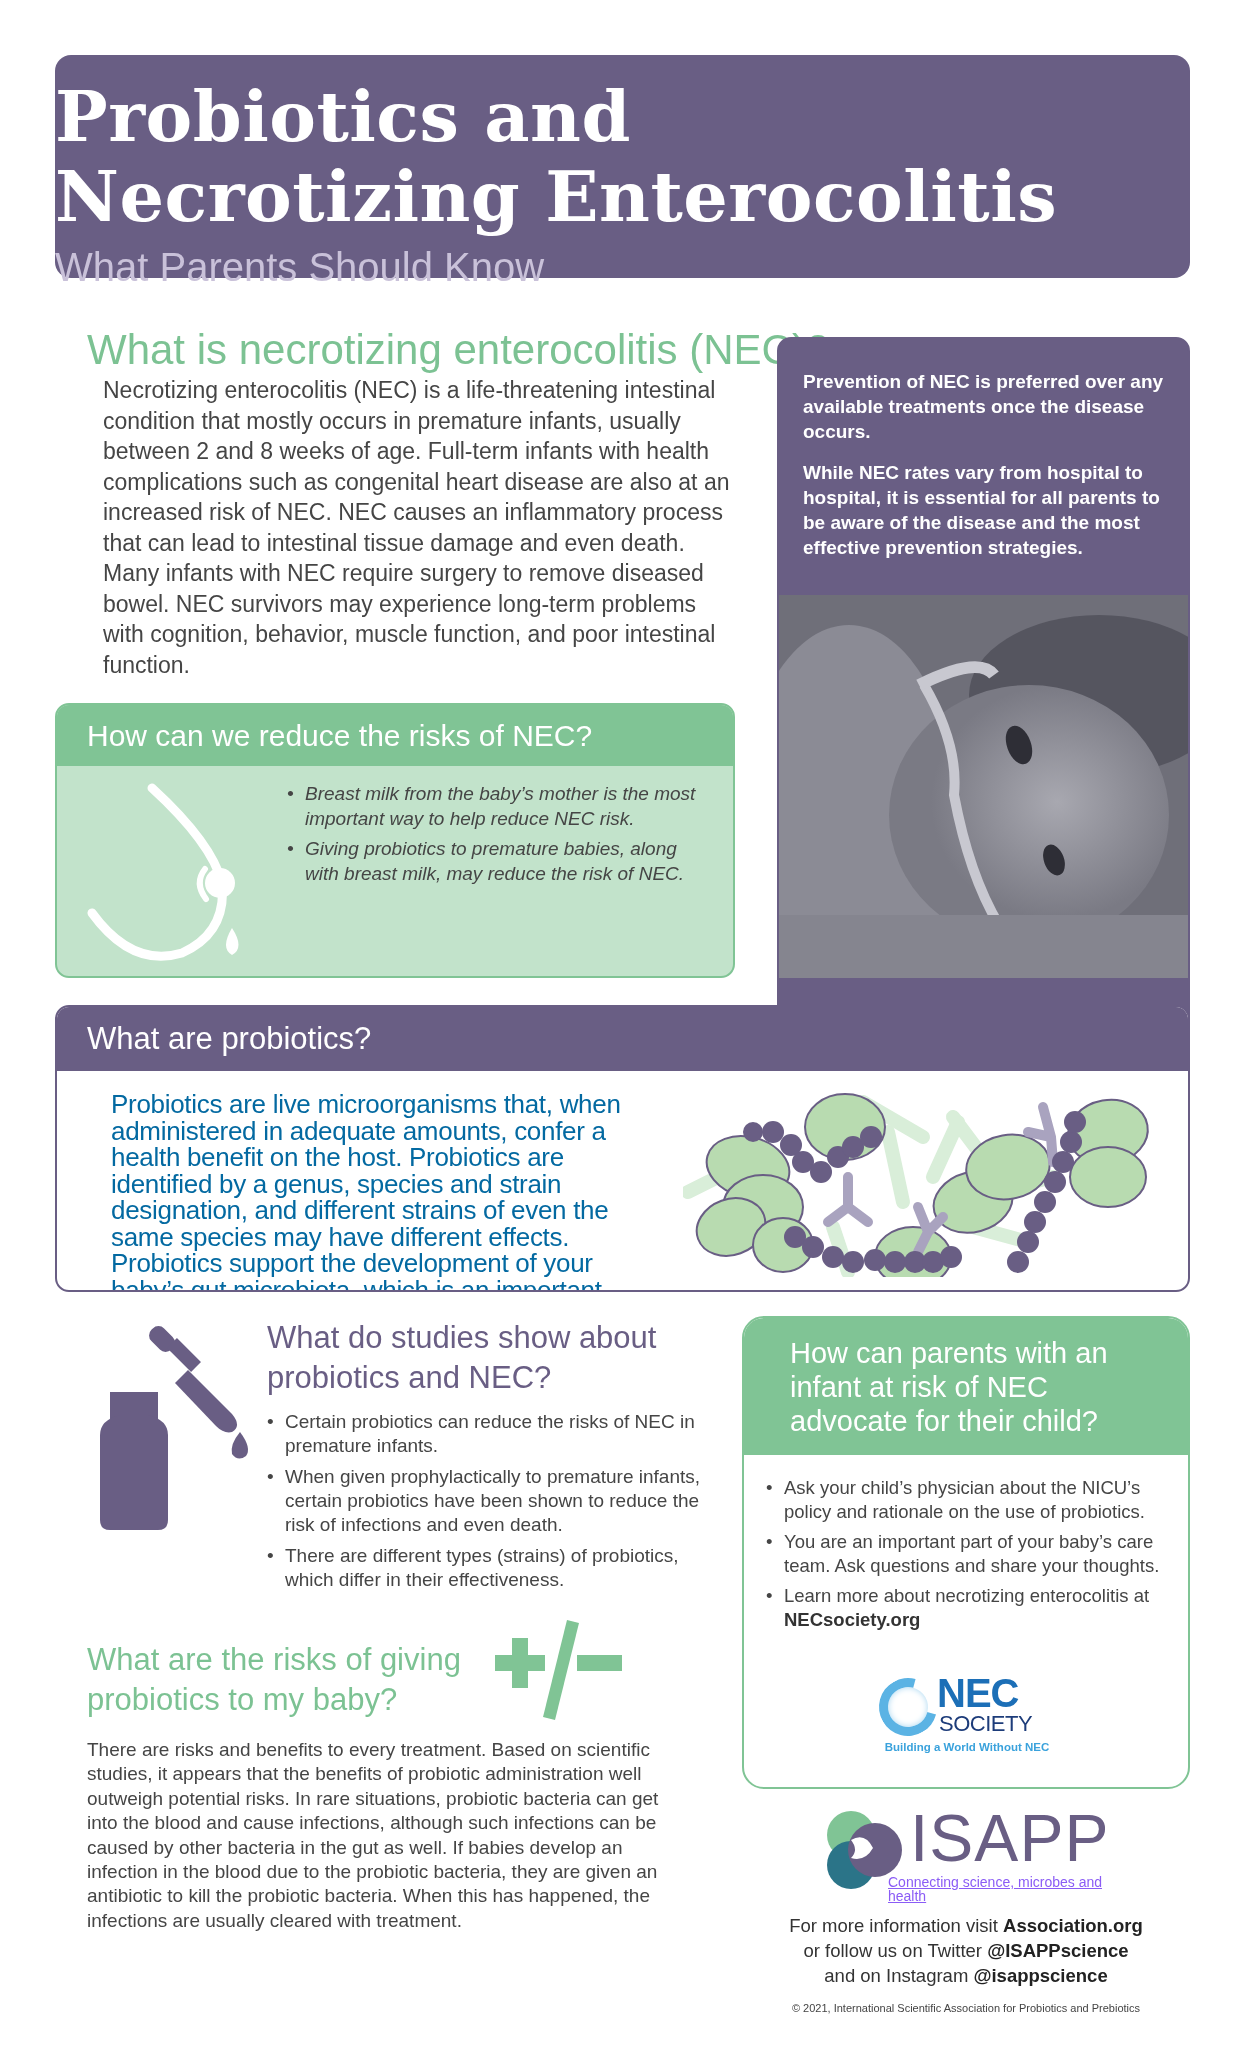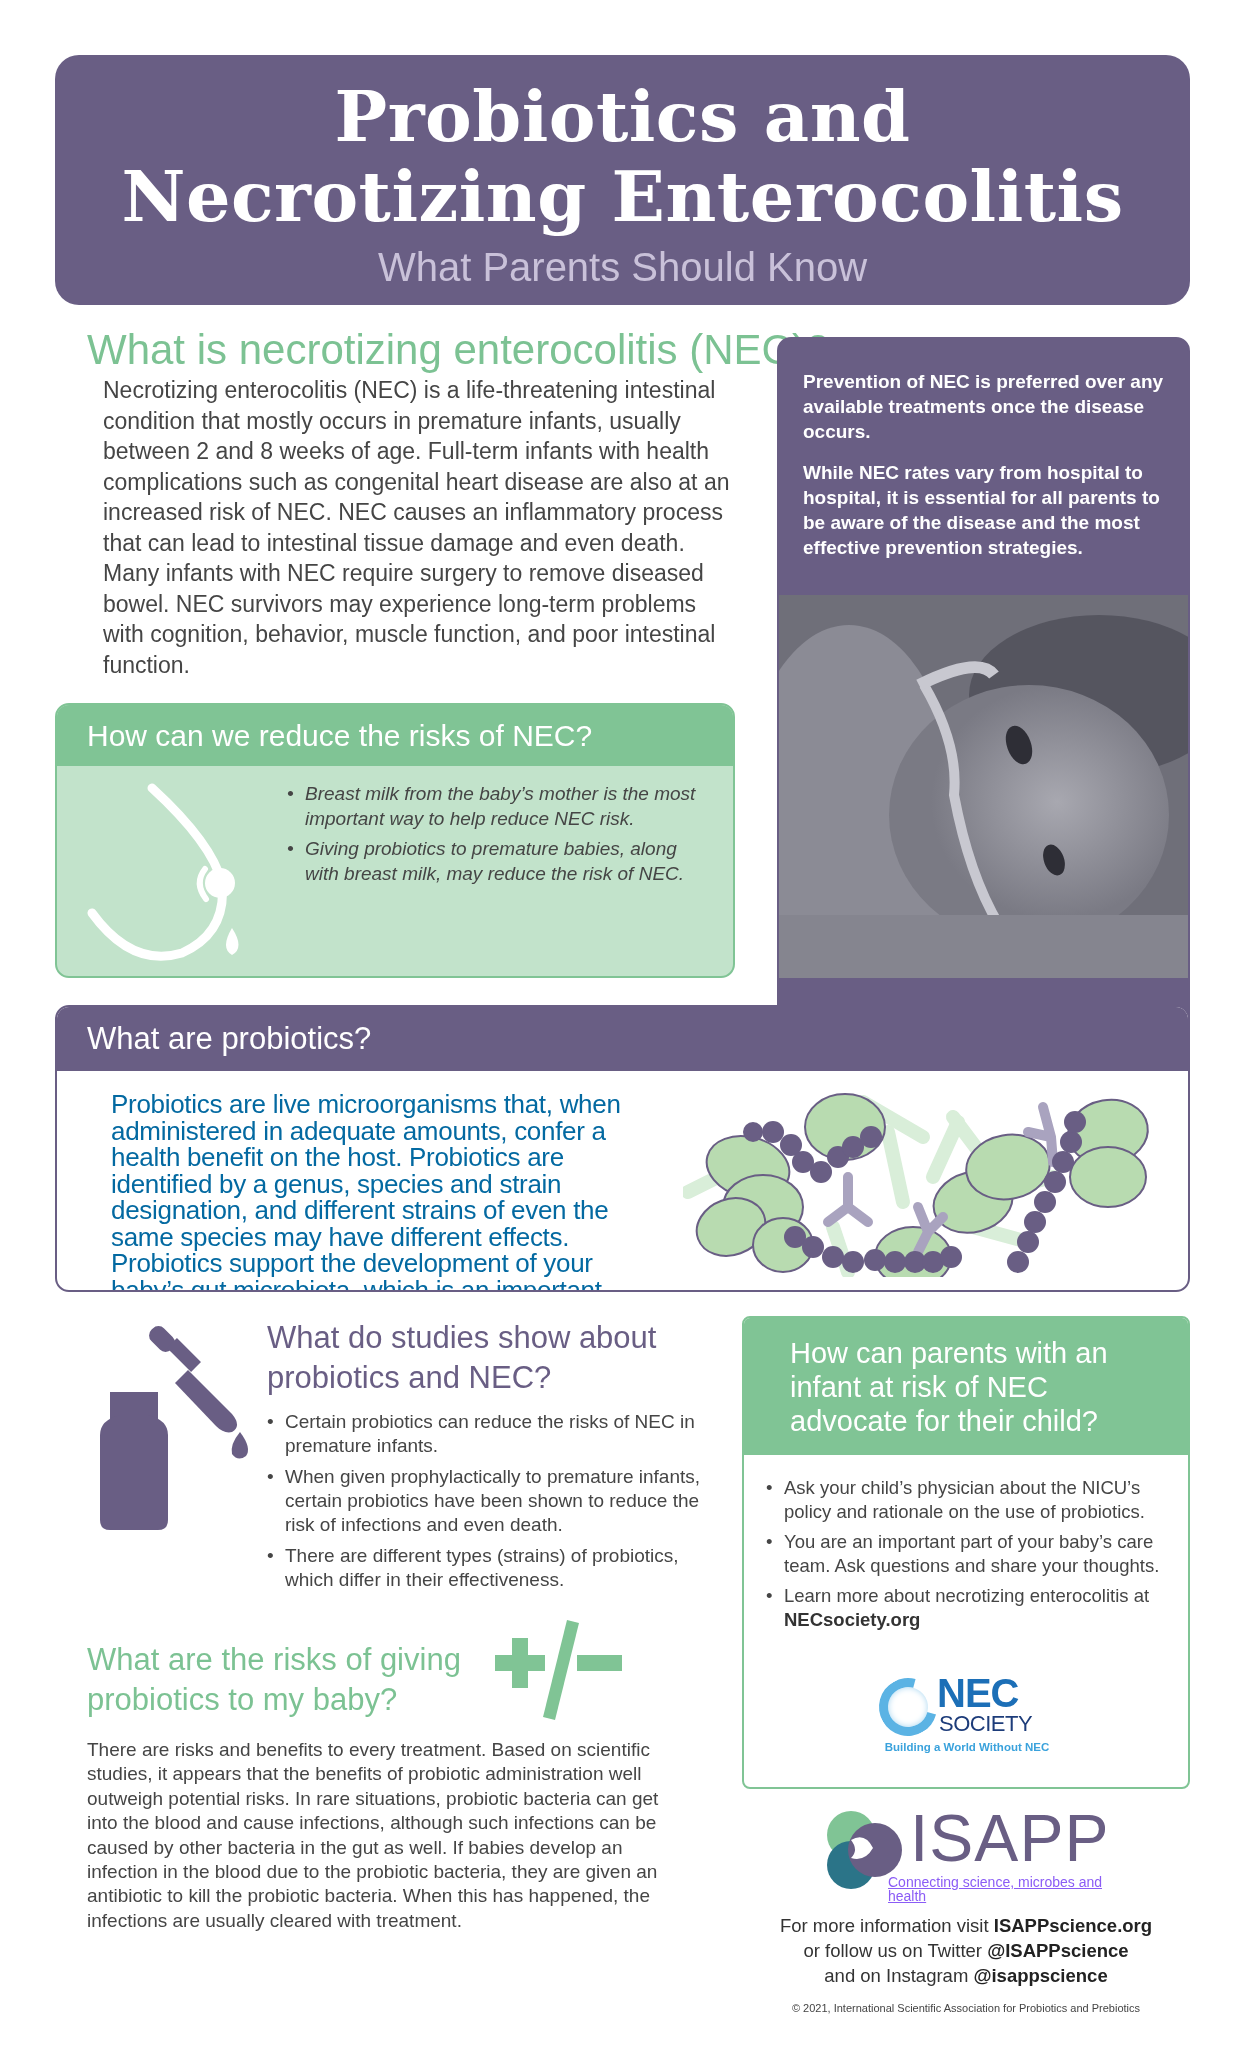--- a/index.html
+++ b/index.html
@@ -1,21 +1,21 @@
 <!DOCTYPE html>
 <html><head>
 <meta charset="utf-8">
 <style>
   * { box-sizing: border-box; margin: 0; padding: 0; }
   html, body { width: 1243px; height: 2048px; background: #ffffff; overflow: hidden; }
   body { position: relative; font-family: "Liberation Sans", "DejaVu Sans", sans-serif; color: #4a4a4a; }
   .abs { position: absolute; }
 
   
-  #hero { left: 55px; top: 55px; width: 1135px; height: 250px; background: #695e84; border-radius: 24px; text-align: center; }
+  #hero { left: 55px; top: 55px; width: 1135px; height: 223px; background: #695e84; border-radius: 16px; text-align: left; }
   #hero-title { position: absolute; left: 0; right: 0; top: 22px; color: #fff; font-family: "DejaVu Serif", serif; font-weight: bold; font-size: 70px; line-height: 80px; letter-spacing: 0.5px; }
   #hero-sub { position: absolute; left: 0; right: 0; top: 188px; color: #c9c1d9; font-family: "Liberation Sans", sans-serif; font-size: 40px; line-height: 48px; }
 
   
   #nec-heading { left: 87px; top: 330px; color: #7cc293; font-size: 42px; line-height: 40px; }
   #nec-body { left: 87px; top: 375px; width: 640px; font-size: 23px; line-height: 30.5px; color: #454545; margin-left: 16px; }
 
   
   #prev-card { left: 777px; top: 337px; width: 413px; height: 703px; background: #695e84; border-radius: 14px; overflow: hidden; border: 2px solid #695e84; }
   #prev-text { position: absolute; left: 24px; top: 30px; width: 370px; color: #fff; font-weight: bold; font-size: 19px; line-height: 25px; }
@@ -44,21 +44,21 @@
   #studies-title { left: 267px; top: 1318px; color: #695e84; font-size: 31px; line-height: 40px; width: 420px; }
   #studies-list { left: 265px; top: 1410px; width: 450px; list-style: none; font-size: 19px; line-height: 24px; color: #454545; }
   #studies-list li { margin-bottom: 7px; }
 
   
   #risks-title { left: 87px; top: 1640px; color: #7cc293; font-size: 31px; line-height: 40px; width: 420px; }
   #plusminus-icon { left: 495px; top: 1620px; width: 135px; height: 100px; }
   #risks-body { left: 87px; top: 1738px; width: 600px; font-size: 19px; line-height: 24.4px; color: #454545; }
 
   
-  #adv-card { left: 742px; top: 1316px; width: 448px; height: 473px; border: 2px solid #80c495; border-radius: 8px; overflow: hidden; background: #fff; }
+  #adv-card { left: 742px; top: 1316px; width: 448px; height: 473px; border: 2px solid #80c495; border-radius: 22px; overflow: hidden; background: #fff; }
   #adv-head { position: absolute; left: 0; right: 0; top: 0; height: 137px; background: #80c495; }
   #adv-title { position: absolute; left: 46px; top: 18px; width: 380px; color: #fff; font-size: 29px; line-height: 34px; }
   #adv-list { position: absolute; left: 20px; top: 158px; width: 420px; list-style: none; font-size: 18.5px; line-height: 24px; color: #454545; }
   #adv-list li { margin-bottom: 6px; }
   #adv-list b { color: #333; }
   #nec-logo { position: absolute; left: 133px; top: 358px; width: 180px; height: 90px; }
   #nec-logo-ring { position: absolute; left: 2px; top: 2px; width: 58px; height: 58px; border-radius: 50%; border: 9px solid #5bb3e4; border-right-color: transparent; transform: rotate(-30deg); box-shadow: inset 0 0 6px #a7d6f1; }
   #nec-logo-name { position: absolute; left: 60px; top: -4px; font-weight: bold; font-size: 40px; line-height: 42px; color: #1c6fb7; letter-spacing: -1px; }
   #nec-logo-society { position: absolute; left: 62px; top: 36px; font-size: 22px; line-height: 24px; color: #1d3c7a; letter-spacing: -0.5px; }
   #nec-logo-tag { position: absolute; left: 0; top: 64px; width: 180px; font-weight: bold; font-size: 11.5px; line-height: 14px; color: #3aa2dc; text-align: center; }
@@ -240,17 +240,17 @@
   <svg id="isapp-circles" viewBox="0 0 80 80">
     <circle cx="26" cy="25" r="24" fill="#80c495"></circle>
     <circle cx="26" cy="55" r="24" fill="#2b7488"></circle>
     <circle cx="50" cy="40" r="27" fill="#695e84"></circle>
     <path d="M26 30 Q40 22 48 38 Q40 52 26 48 Q34 40 26 30 Z" fill="#ffffff"></path>
   </svg>
   <div id="isapp-word">ISAPP</div>
   <div id="isapp-tag">Connecting science, microbes and health</div>
 </div>
 <div id="contact" class="abs">
-  <div><span>For more  information visit </span><b>ISAPPscience.org</b></div>
+  <div><span>For more  information visit </span><b>Association.org</b></div>
   <div><span>or follow us on Twitter </span><b>@ISAPPscience</b></div>
   <div><span>and on Instagram </span><b>@isappscience</b></div>
 </div>
 <div id="copyright" class="abs">© 2021, International Scientific Association for Probiotics and Prebiotics</div>
 
 </body></html>

